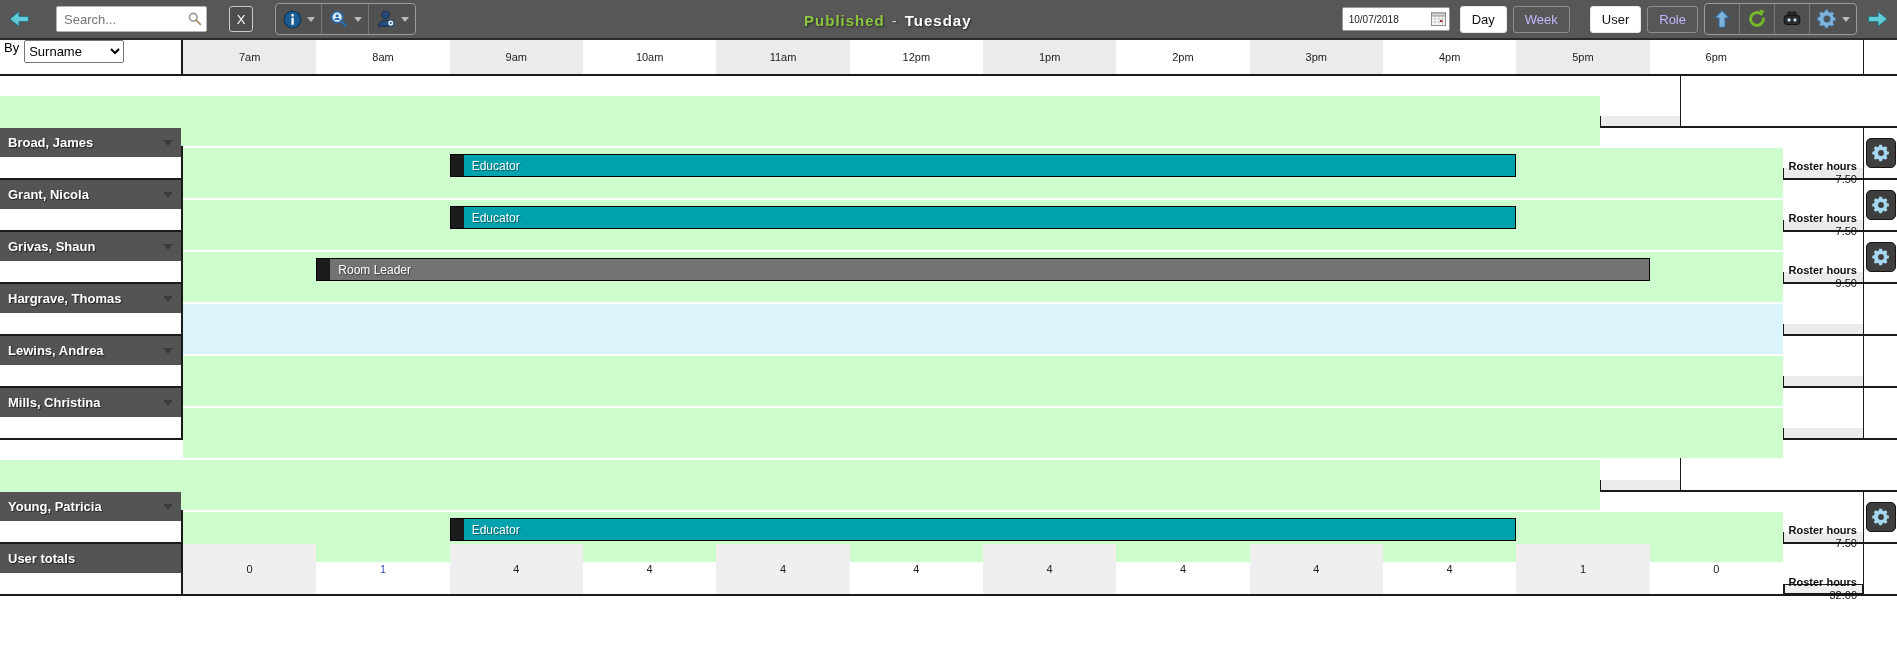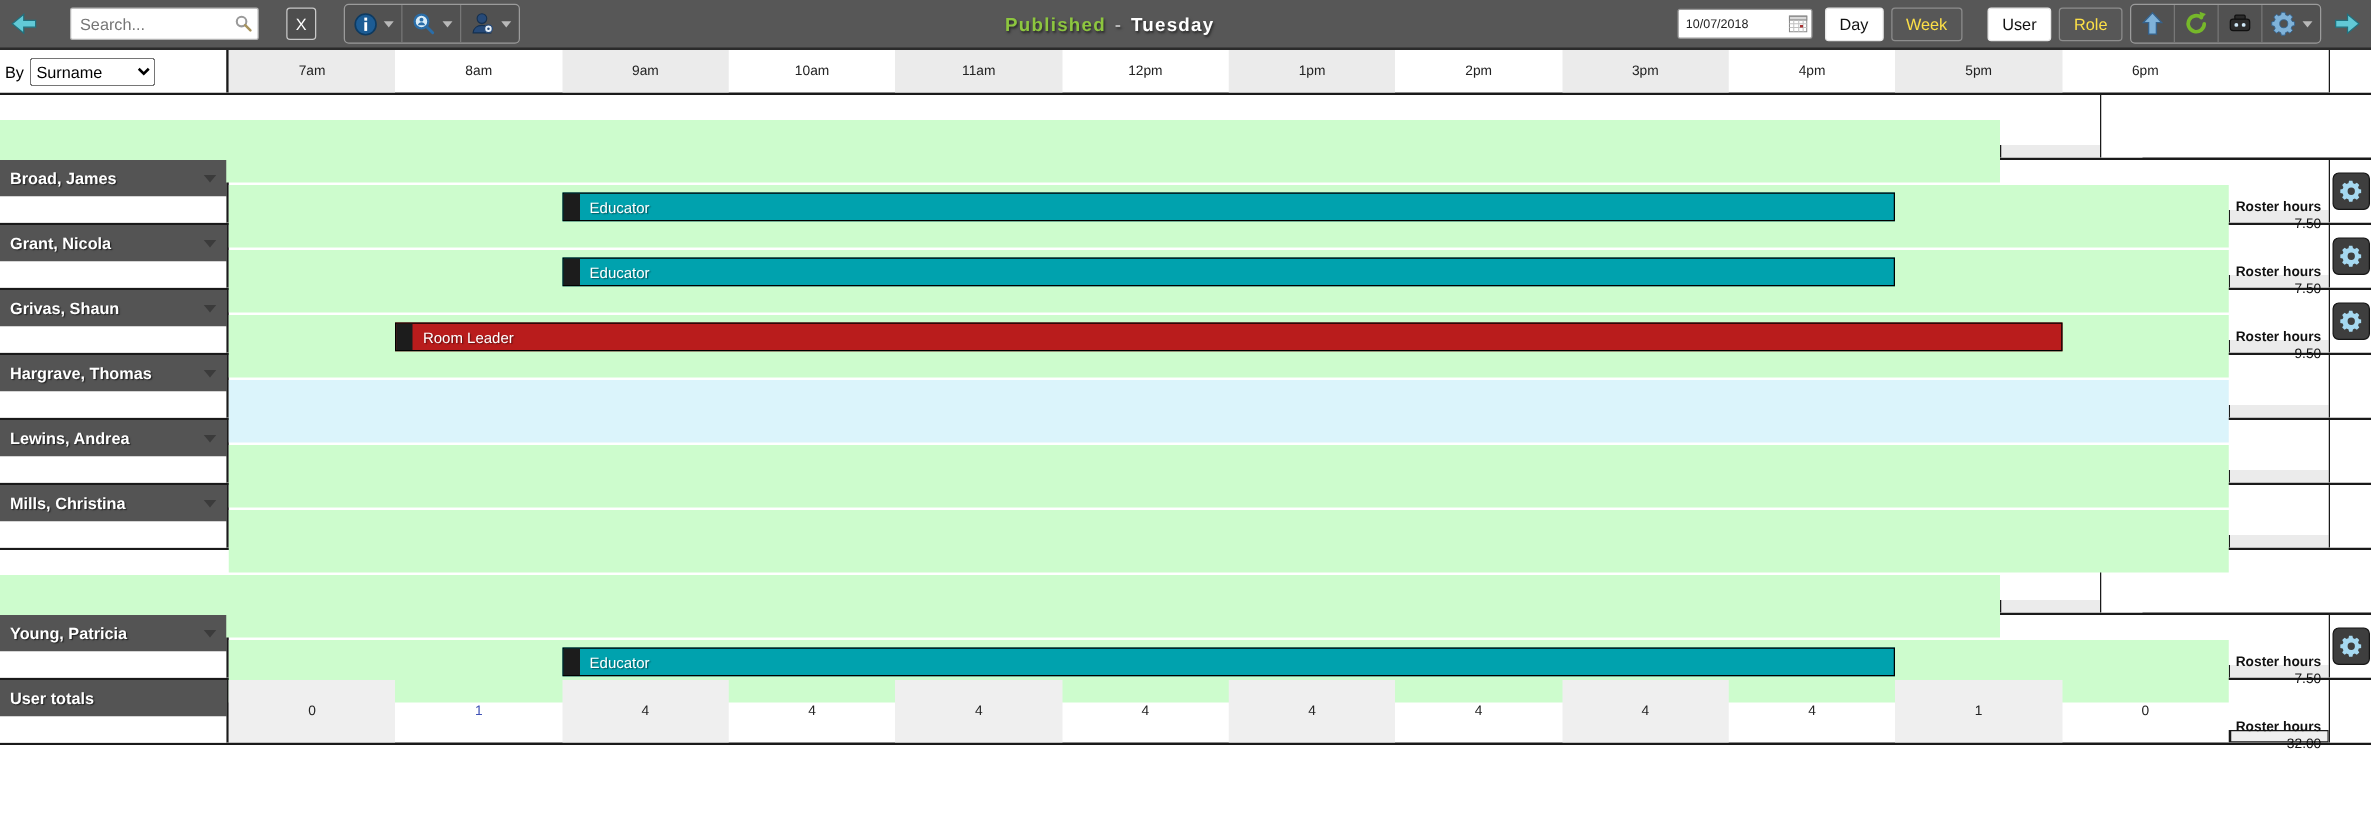--- a/index.html
+++ b/index.html
@@ -26,39 +26,39 @@
   .tb-title{position:absolute;left:46.8%;transform:translateX(-50%);top:0;height:40px;
             display:flex;align-items:center;gap:7px;font-size:15px;font-weight:bold;letter-spacing:1px;
             text-shadow:1px 1px 2px rgba(0,0,0,.55);white-space:nowrap;}
   .tb-title .sep{color:#d8d8d8;font-weight:normal;}
   .tb-title .dayname{color:#fff;}
   .date-wrap{position:relative;display:flex;align-items:center;margin-right:4px;}
   .date-wrap input{width:78px;height:22px;border:1px solid #999;border-radius:2px;
                    padding:0 22px 0 6px;font-size:10px;font-family:inherit;color:#222;}
   .date-wrap svg{position:absolute;right:4px;top:5px;}
   .btn{height:27px;padding:0 11px;font-size:13px;font-family:inherit;border-radius:3px;
-       border:1px solid #8d8d8d;background:#575757;color:#fde047;cursor:pointer;}
+       border:1px solid #8d8d8d;background:#575757;color:#c4b5fd;cursor:pointer;}
   .btn.active{background:#fff;color:#111;border-color:#e8e8e8;}
   .grp-gap{width:8px;}
 
   
   .grid{width:1897px;}
   .hdr-row,.row{display:flex;box-sizing:border-box;}
   .hdr-row{height:36px;border-bottom:2px solid #1a1a1a;background:#fff;}
   .row{height:52px;border-bottom:2px solid #1a1a1a;}
   .row.totals{height:52px;}
   .name-col{width:183px;box-sizing:border-box;border-right:2px solid #1a1a1a;background:#fff;flex:0 0 183px;}
   .time-area{width:1600px;flex:0 0 1600px;position:relative;box-sizing:border-box;display:flex;}
   .roster-col{width:80px;flex:0 0 80px;box-sizing:border-box;border-left:1px solid #1a1a1a;
               background:#ebebeb;display:flex;align-items:center;margin-top:40px;}
   .gear-col{width:34px;flex:0 0 34px;box-sizing:border-box;border-left:1px solid #1a1a1a;background:#fff;
             display:flex;align-items:center;justify-content:center;}
   .hdr-row .roster-col,.hdr-row .gear-col{background:#fff;}
 
-  .sort-hdr{display:flex;align-items:center;gap:5px;padding-left:4px;height:100%;font-size:13px;color:#000;}
+  .sort-hdr{display:flex;gap:5px;padding-left:4px;height:100%;font-size:13px;color:#000;}
   .sort-hdr select{height:23px;width:100px;font-size:13px;font-family:inherit;}
   .hcell{flex:1;display:flex;align-items:center;justify-content:center;font-size:11px;color:#222;}
   .hcell.alt{background:#ebebeb;}
 
   .name-cell{height:29px;background:#545454;color:#fff;font-weight:bold;font-size:13px;
              display:flex;align-items:center;padding:0 8px;position:relative;cursor:pointer;
              text-shadow:1px 1px 1px rgba(0,0,0,.6);box-sizing:border-box;}
   .tri{position:absolute;right:8px;top:12px;width:0;height:0;border-left:5px solid transparent;
        border-right:5px solid transparent;border-top:6px solid #3b3b3b;}
   .name-sub{height:21px;background:#fff;}
@@ -275,21 +275,21 @@
         <div class="row">
           <div class="name-col">
             <div class="name-cell">
               <span>Grivas, Shaun</span>
               <i class="tri"></i>
             </div>
             <div class="name-sub"></div>
           </div>
           <div class="time-area">
             <div class="track" style="background:#cdfccd">
-              <div class="bar" style="left:8.333333333333332%;width:83.33333333333334%;background:#b91c1c">
+              <div class="bar" style="left:8.333333333333332%;width:83.33333333333334%;background:#737373">
                 <span class="handle"></span>
                 <span class="bar-label">Room Leader</span>
               </div>
             </div>
           </div>
           <div class="roster-col">
             <div class="rh"><b>Roster hours</b><span>9.50</span></div>
           </div>
           <div class="gear-col">
             <button class="gear-btn">

